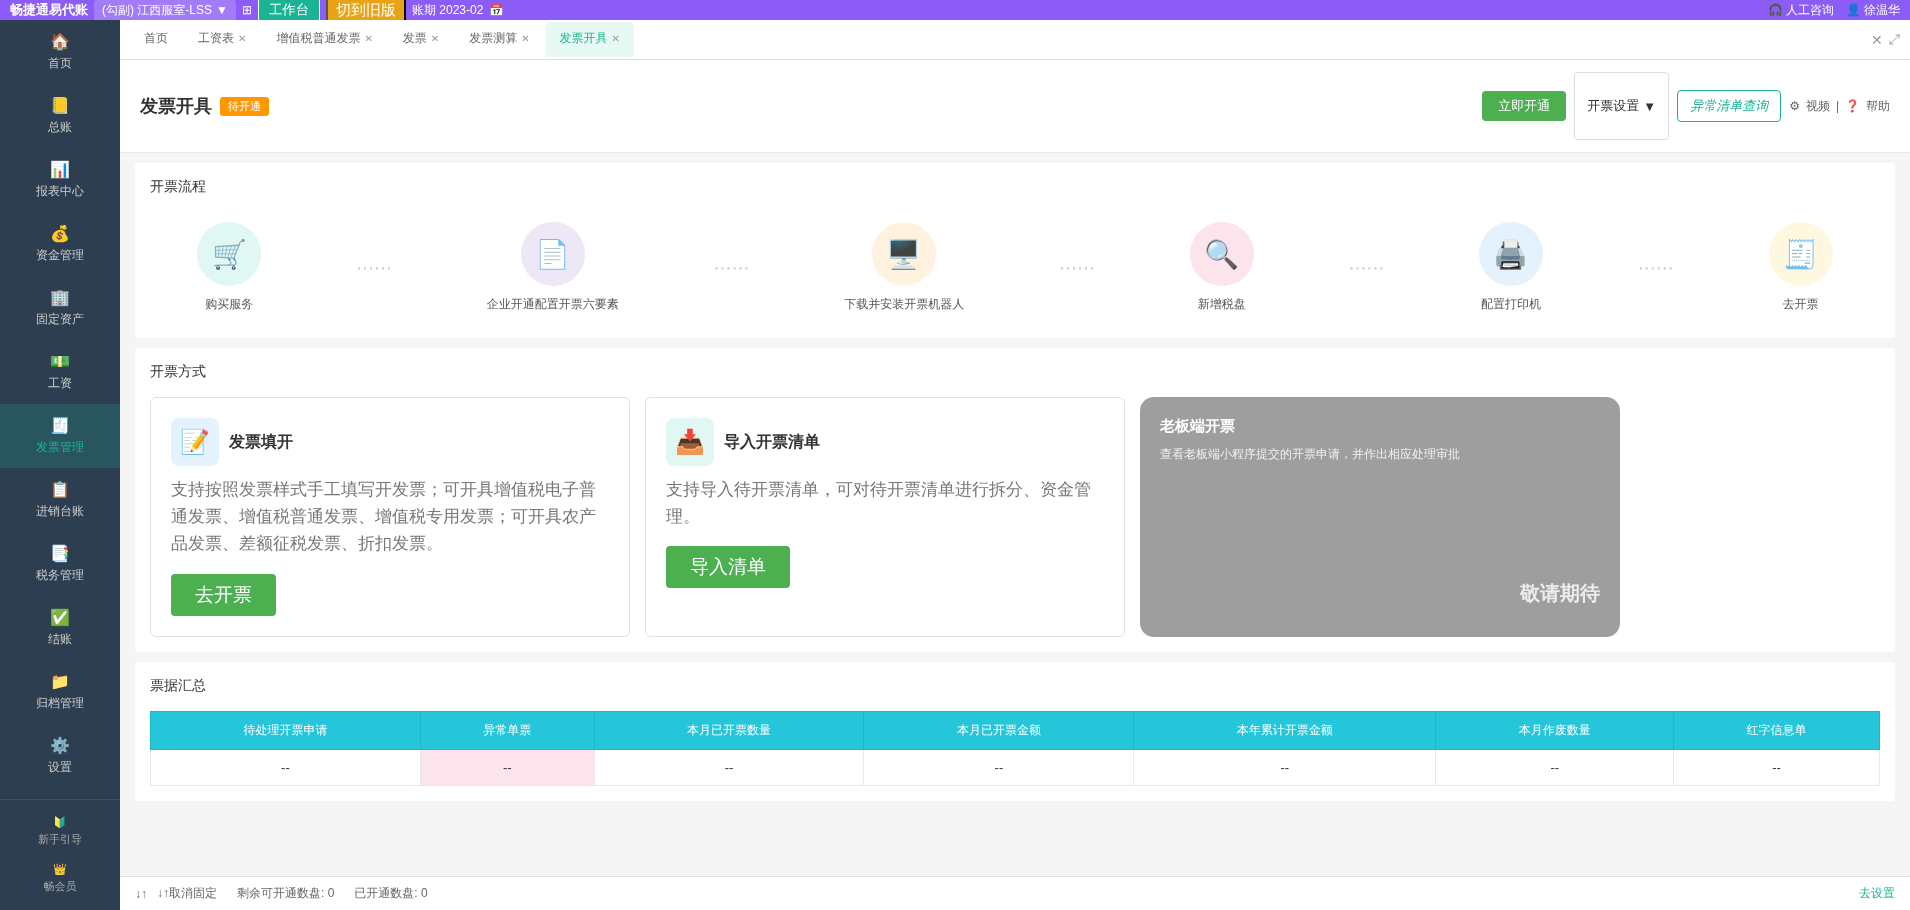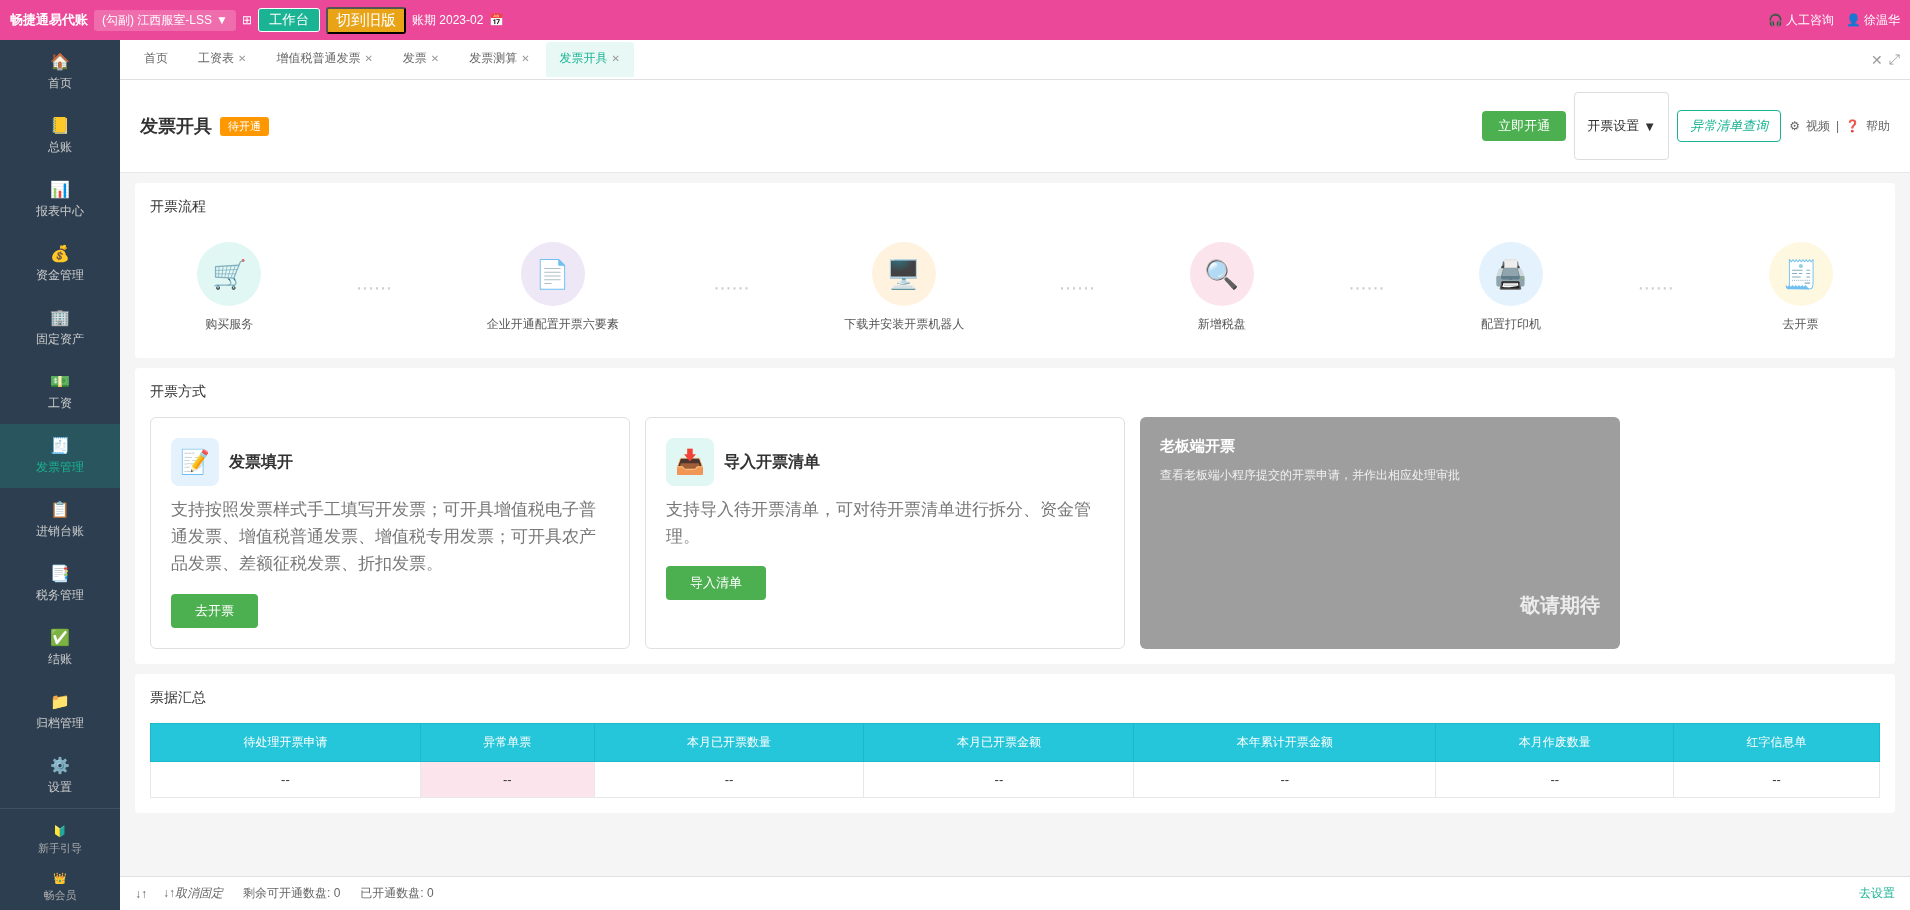--- a/index.html
+++ b/index.html
@@ -1,19 +1,19 @@
 <!DOCTYPE html>
 <html><head>
   <meta charset="utf-8">
   <style>
     * { box-sizing: border-box; margin: 0; padding: 0; }
     body { font-family: 'Microsoft YaHei', Arial, sans-serif; font-size: 13px; background: #f0f2f5; color: #333; overflow: hidden; height: 910px; display: flex; flex-direction: column; }
 
     
-    .top-bar { height: 40px; background: #ec4899; display: flex; align-items: center; justify-content: space-between; padding: 0 10px; color: white; font-size: 12px; }
+    .top-bar { height: 20px; background: #8b5cf6; display: flex; align-items: center; justify-content: space-between; padding: 0 10px; color: white; font-size: 12px; }
     .top-bar-left { display: flex; align-items: center; gap: 6px; }
     .top-bar-logo { font-size: 13px; font-weight: bold; color: white; }
     .top-bar-company { background: rgba(255,255,255,0.2); border-radius: 3px; padding: 2px 8px; font-size: 12px; display: flex; align-items: center; gap: 4px; cursor: pointer; }
     .top-bar-right { display: flex; align-items: center; gap: 12px; font-size: 12px; }
     .workbench-btn { background: #1ab394; border: 1px solid white; border-radius: 3px; padding: 2px 10px; color: white; cursor: pointer; }
     .switch-btn { background: #e8a317; border-radius: 3px; padding: 2px 8px; color: white; cursor: pointer; font-size: 15px; }
     .period-text { color: white; font-size: 12px; }
     .service-btn { color: white; font-size: 12px; cursor: pointer; display: flex; align-items: center; gap: 3px; }
     .user-btn { color: white; font-size: 12px; cursor: pointer; display: flex; align-items: center; gap: 3px; }
 
@@ -69,22 +69,22 @@
     .workflow-label { font-size: 12px; color: #555; text-align: center; }
     .workflow-arrow { color: #ccc; font-size: 18px; }
 
     
     .invoice-methods { display: flex; gap: 15px; margin-top: 0; }
     .method-card { flex: 1; border: 1px solid #e0e0e0; border-radius: 6px; padding: 20px; max-width: 480px; }
     .method-card-header { display: flex; align-items: center; gap: 10px; margin-bottom: 10px; }
     .method-icon { width: 48px; height: 48px; border-radius: 8px; display: flex; align-items: center; justify-content: center; font-size: 24px; }
     .method-title { font-size: 16px; font-weight: bold; color: #333; }
     .method-desc { font-size: 17px; color: #777; line-height: 1.6; margin-bottom: 16px; }
-    .method-btn { background: #4caf50; color: white; border: none; padding: 8px 24px; border-radius: 4px; cursor: pointer; font-size: 13px; }
-    .old-platform-card { flex: 1; background: #9e9e9e; border-radius: 6px; padding: 20px; position: relative; overflow: hidden; max-width: 480px; }
+    .method-btn { background: #4caf50; color: white; border: none; padding: 8px 24px; border-radius: 4px; cursor: pointer; font-size: 19px; }
+    .old-platform-card { flex: 1; background: #9e9e9e; border-radius: 14px; padding: 20px; position: relative; overflow: hidden; max-width: 480px; font-family: Liberation Mono, monospace; }
     .old-platform-title { color: white; font-size: 15px; font-weight: bold; margin-bottom: 10px; }
     .old-platform-desc { color: rgba(255,255,255,0.85); font-size: 12px; line-height: 1.6; margin-bottom: 30px; }
     .coming-soon { position: absolute; bottom: 30px; right: 20px; font-size: 20px; font-weight: bold; color: rgba(255,255,255,0.8); }
 
     
     .summary-table { width: 100%; border-collapse: collapse; }
     .summary-table th { background: #26c6da; color: white; padding: 10px 8px; font-size: 12px; font-weight: normal; text-align: center; border: 1px solid #1ab8cc; }
     .summary-table td { padding: 10px 8px; text-align: center; font-size: 13px; border: 1px solid #e8e8e8; background: white; }
     .summary-table td.highlight-cell { background: #fce4ec; }
 
@@ -334,21 +334,21 @@
               <td>--</td>
             </tr>
           </tbody>
         </table>
       </div>
 
     </div>
 
     <div class="bottom-bar">
       <div class="bottom-bar-left">
-        <span class="pin-btn">↓↑ <span style="margin-left:12px;font-style:italic;">↓↑取消固定</span></span>
+        <span class="pin-btn">↓↑ <span style="margin-left:6px;">↓↑取消固定</span></span>
         <span>剩余可开通数盘: 0</span>
         <span>已开通数盘: 0</span>
       </div>
       <div class="bottom-bar-right">去设置</div>
     </div>
 
   </div>
 
 </div>
 

